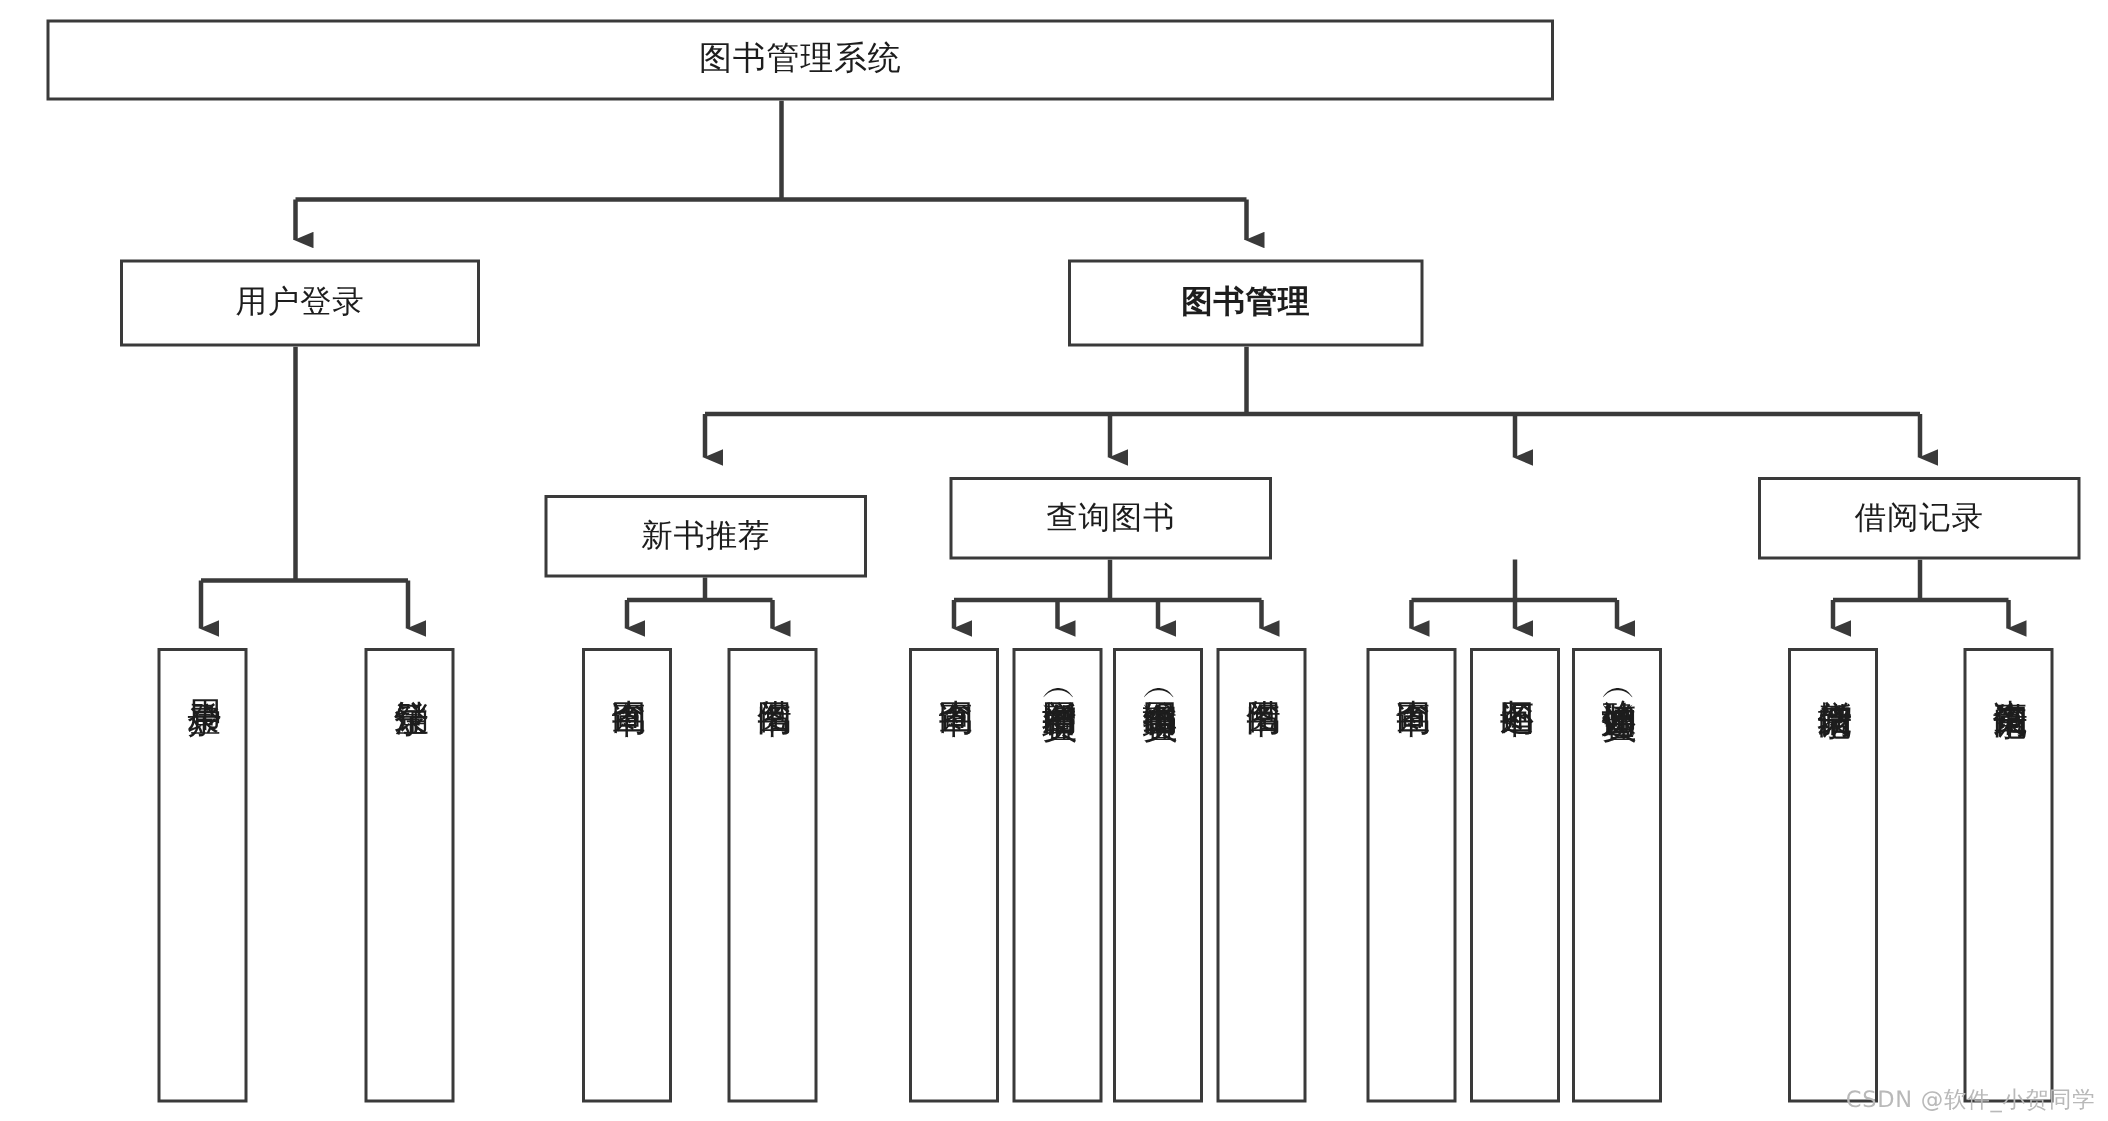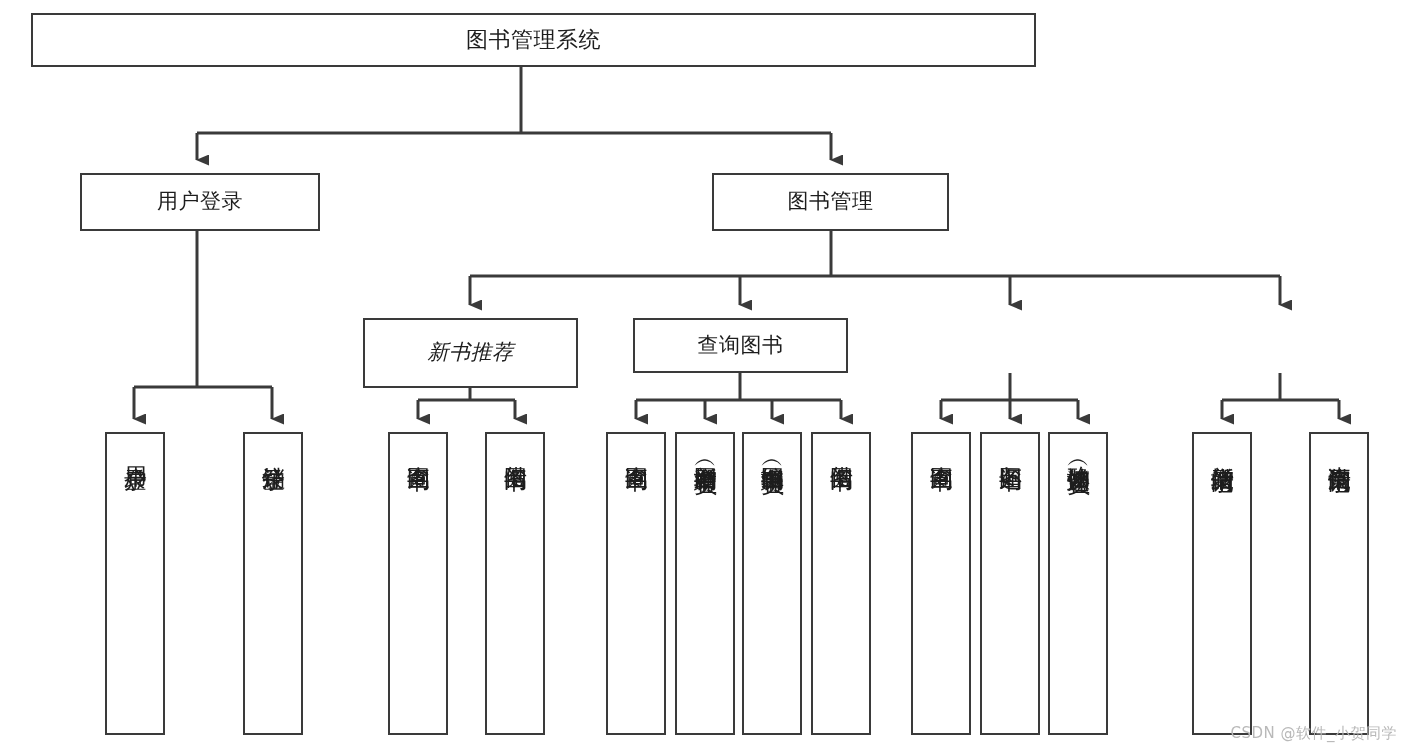--- a/index.html
+++ b/index.html
@@ -127,29 +127,32 @@
     </g>
   </svg>
 
   <div class="node horiz root" style="left:18px; top:13px; width:1005px; height:54px;margin-left:13px;">
     <span>图书管理系统</span>
   </div>
 
   <div class="node horiz" style="left:80px; top:173px; width:240px; height:58px;">
     <span>用户登录</span>
   </div>
-  <div class="node horiz" style="left:712px; top:173px; width:237px; height:58px;">
+  <div class="node horiz" style="left:712px; top:173px; width:237px; height:58px;font-weight:bold;">
     <span>图书管理</span>
   </div>
 
-  <div class="node horiz" style="left:363px; top:318px; width:215px; height:70px;font-style:italic;">
+  <div class="node horiz" style="left:363px; top:330px; width:215px; height:55px;">
     <span>新书推荐</span>
   </div>
   <div class="node horiz" style="left:633px; top:318px; width:215px; height:55px;">
     <span>查询图书</span>
+  </div>
+  <div class="node horiz" style="left:1172px; top:318px; width:215px; height:55px;">
+    <span>借阅记录</span>
   </div>
 
   <div class="node vert" style="left:105px; top:432px; width:60px; height:303px;">
     <span class="vtext">用户登录</span>
   </div>
   <div class="node vert" style="left:243px; top:432px; width:60px; height:303px;">
     <span class="vtext">注销登录</span>
   </div>
 
   <div class="node vert" style="left:388px; top:432px; width:60px; height:303px;">

